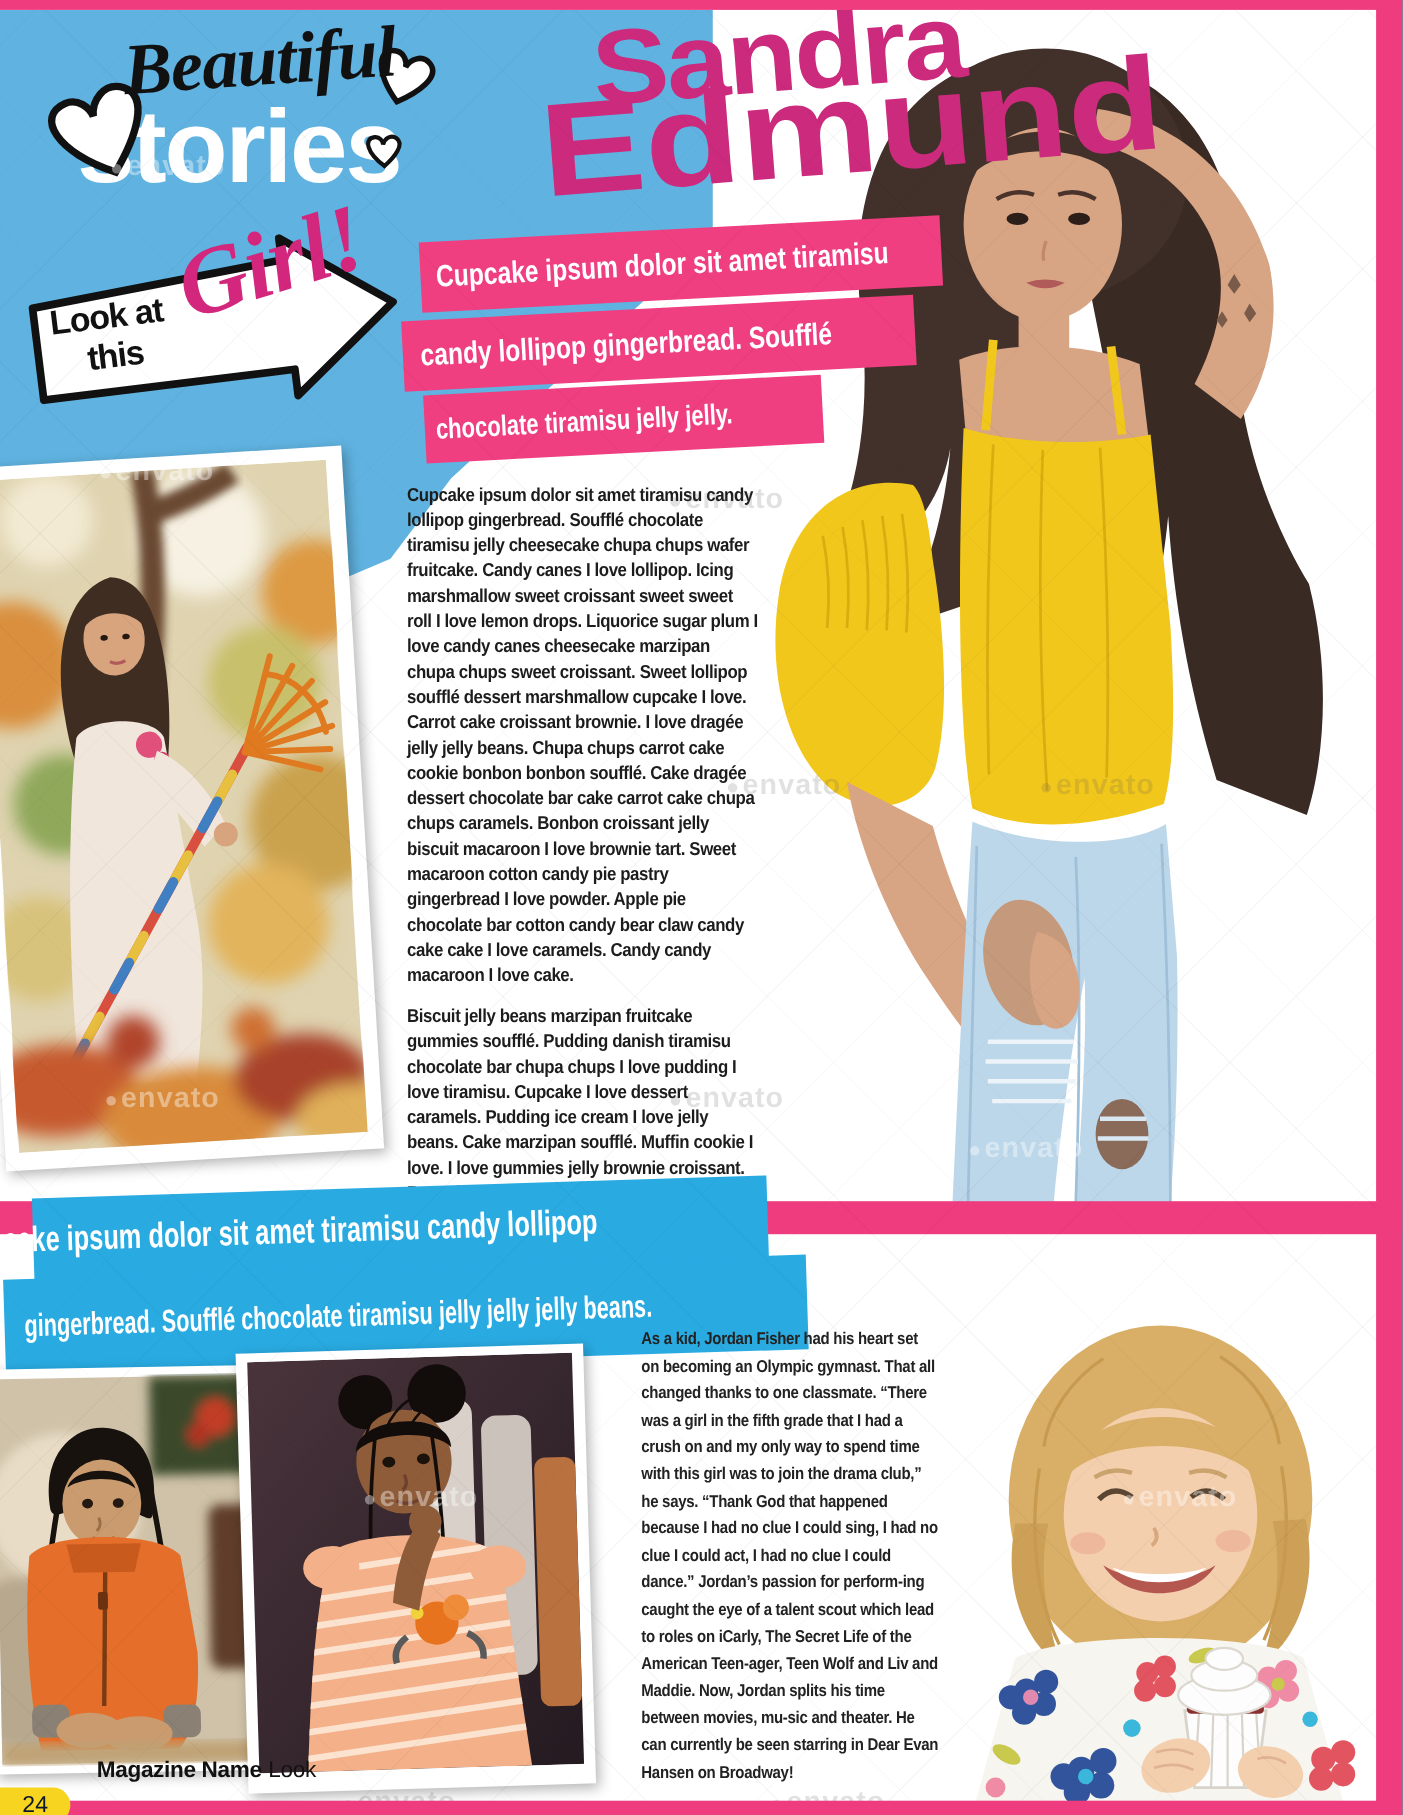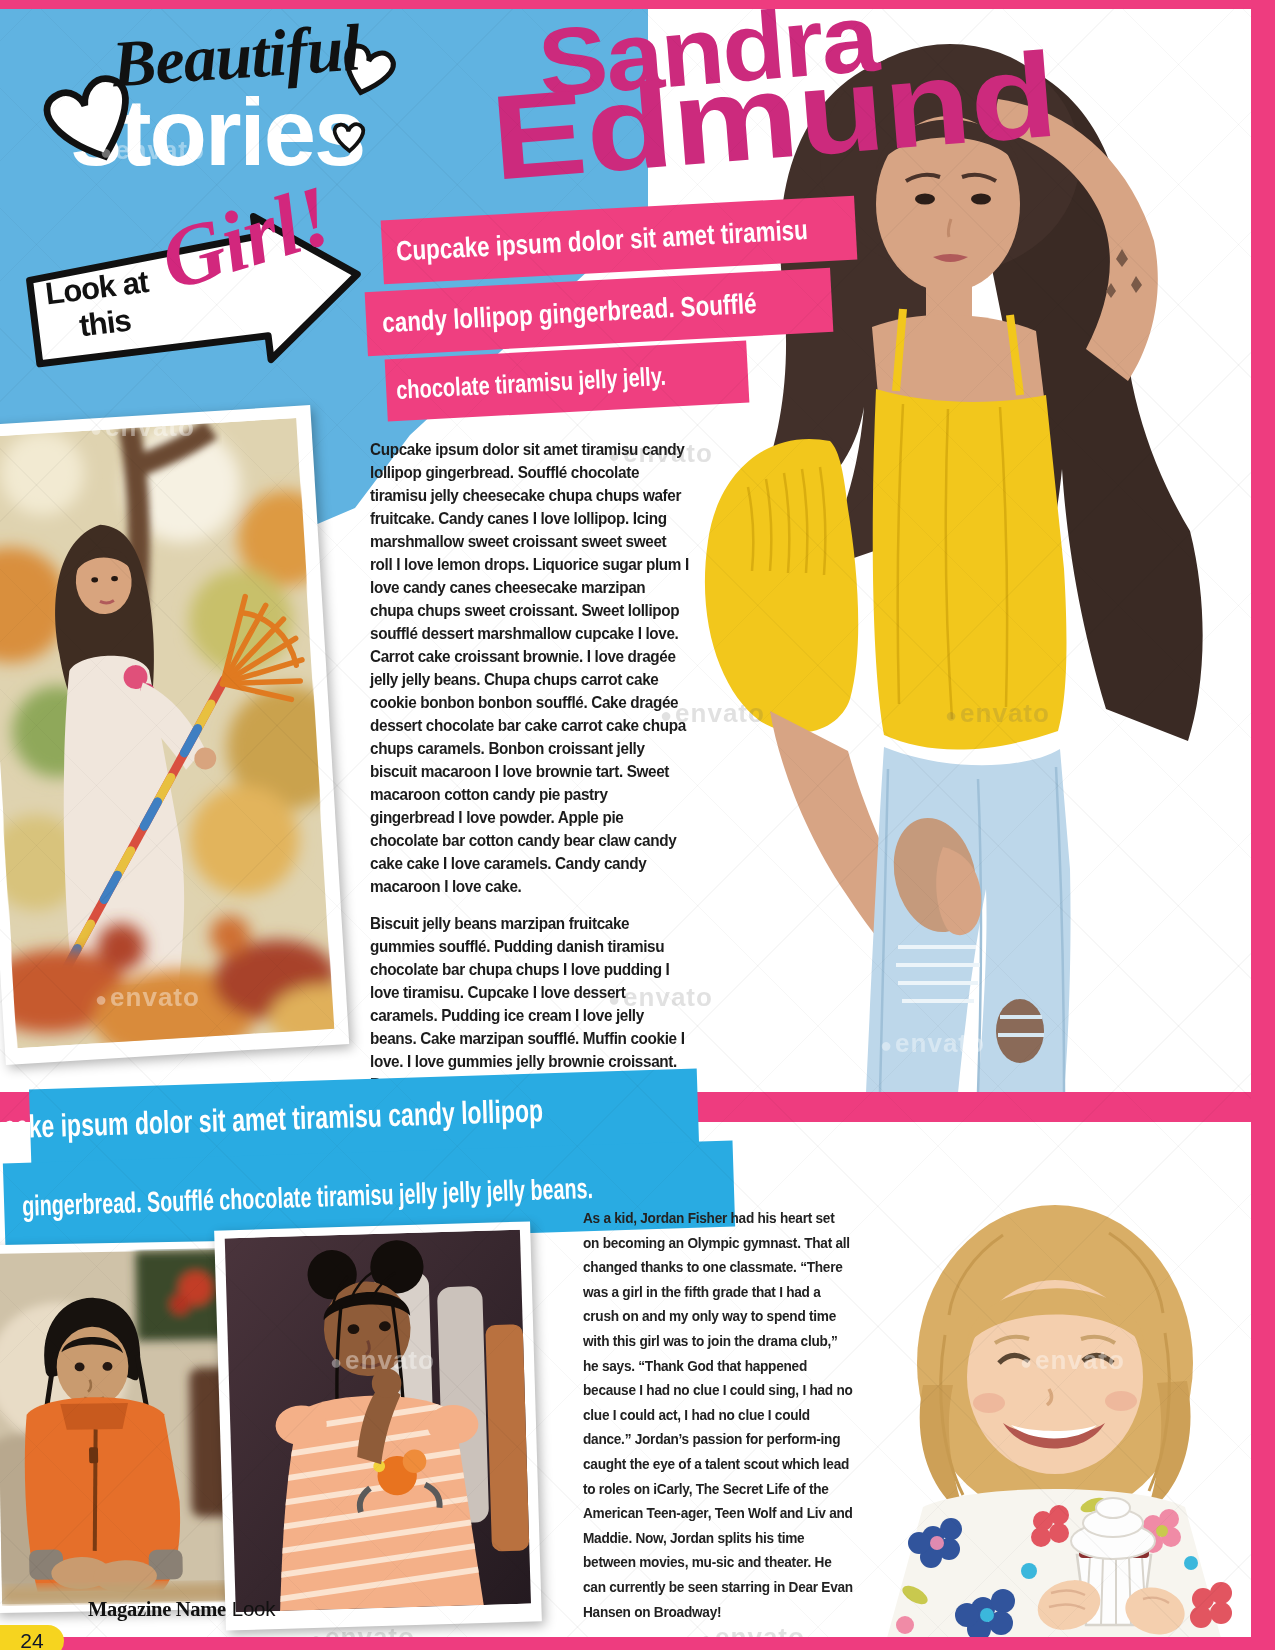--- a/index.html
+++ b/index.html
@@ -57,21 +57,21 @@
   .pol-b{left:220px;top:1226px;width:316px;height:400px;transform:rotate(-1.7deg);padding:8px 8px 18px 8px;box-sizing:border-box;z-index:9;}
   .photo-cupcake{left:853px;top:1185px;width:398px;height:453px;z-index:5;background:#fff;}
   
   .profile{left:583px;top:1206px;width:310px;z-index:6;color:#222;}
   .profile-inner{transform:scaleX(.88);transform-origin:left top;width:307px;
     font-size:15.5px;font-weight:bold;line-height:24.6px;letter-spacing:-0.3px;}
   
   .page-pill{left:0;top:1591px;width:64px;height:32px;background:#f6d41f;border-radius:0 16px 16px 0;
     display:flex;align-items:center;justify-content:center;font-size:21px;color:#0f172a;z-index:46;margin-top:34px;}
   .mag-name{left:88px;top:1597px;font-size:20.5px;color:#111;z-index:46;letter-spacing:-0.3px;}
-  .mag-bold{font-weight:bold;font-family:Liberation Serif, serif;}
+  .mag-bold{font-weight:bold;}
   .mag-light{font-weight:normal;margin-left:6px;}
   
   .wm{font-size:26px;font-weight:bold;letter-spacing:1px;z-index:40;pointer-events:none;}
   .wm .dot{font-size:20px;margin-right:2px;}
   .wm-dark{color:rgba(90,90,90,.18);}
   .wm-light{color:rgba(255,255,255,.4);}
   .hatch{left:0;top:0;width:100%;height:100%;z-index:41;pointer-events:none;
     background:
       repeating-linear-gradient(45deg,transparent 0 84px,rgba(0,0,0,.03) 84px 85px),
       repeating-linear-gradient(-45deg,transparent 0 84px,rgba(0,0,0,.03) 84px 85px);}

